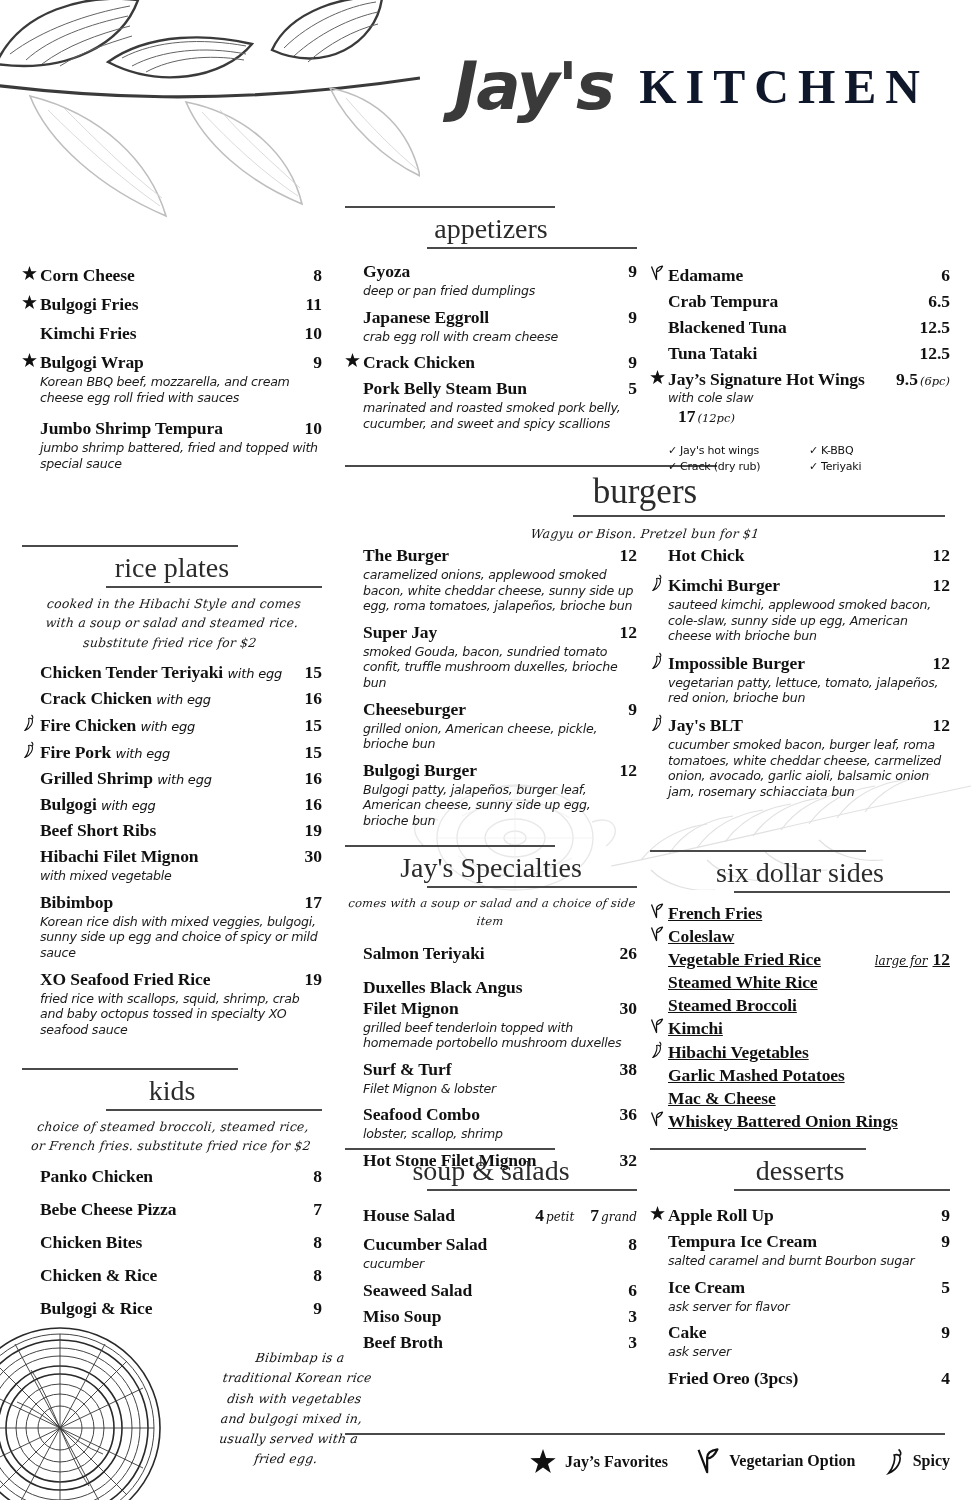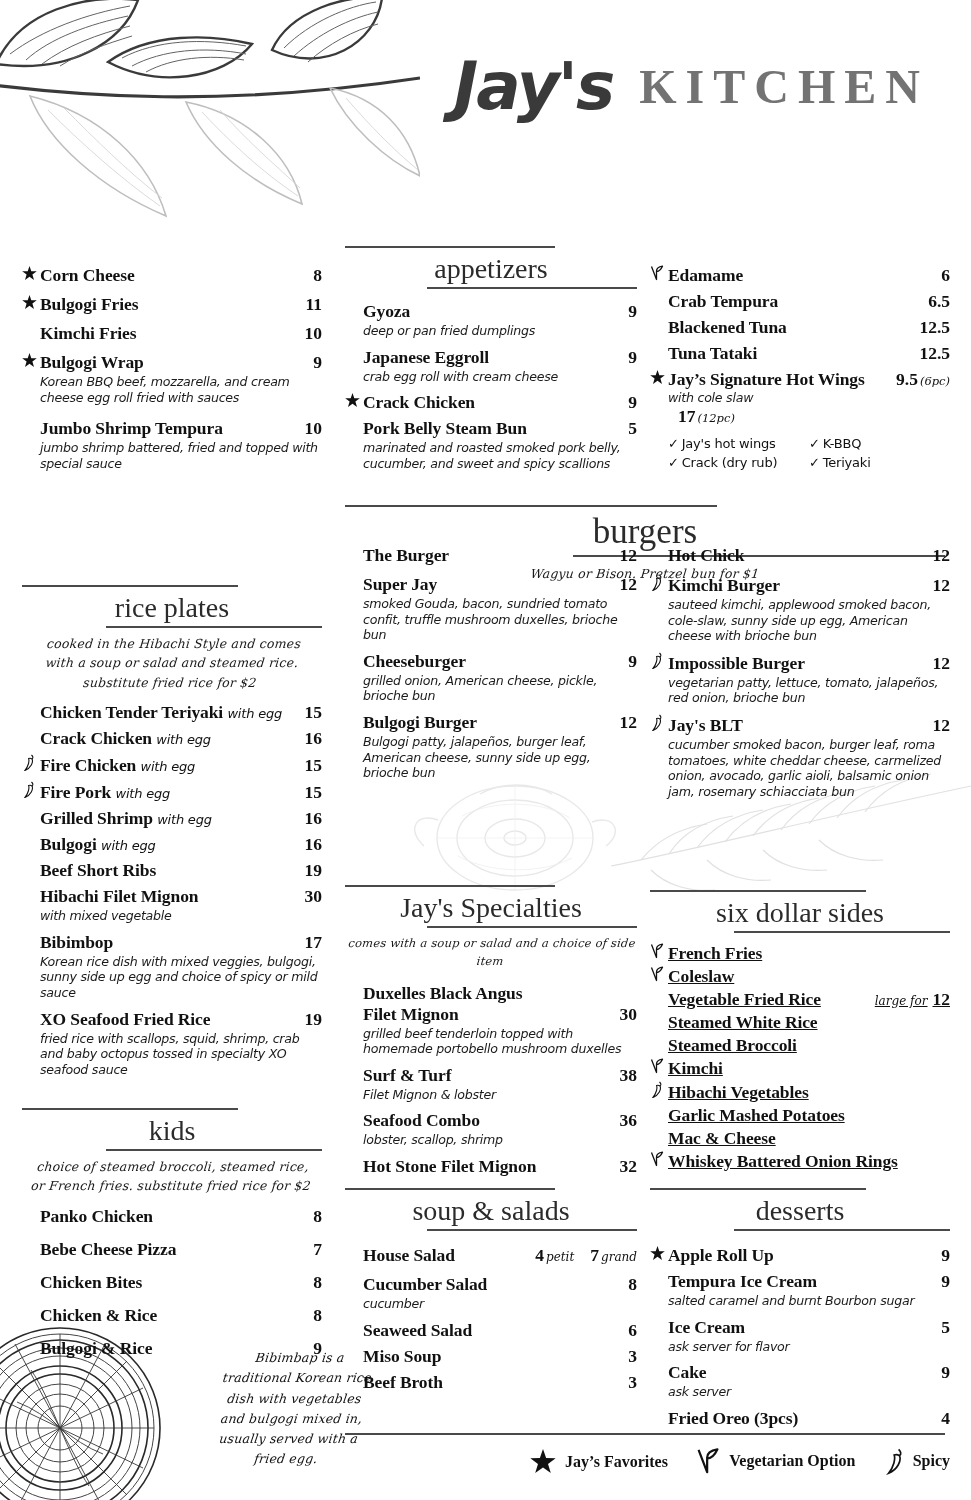--- a/index.html
+++ b/index.html
@@ -23,33 +23,33 @@
   #brand { position: absolute; right: 42px; top: 48px; text-align: right; }
   .brand-jays {
     font-family: "DejaVu Sans", sans-serif;
     font-weight: 700; font-style: italic;
     font-size: 66px; letter-spacing: -2px; color: #3a3a3a;
     display: inline-block; vertical-align: middle; position: relative;
   }
   .brand-kitchen {
     font-family: "Liberation Serif", serif;
     font-weight: 700; font-size: 48px; letter-spacing: 9px;
-    color: #737373; display: inline-block; vertical-align: middle;
+    color: #0f172a; display: inline-block; vertical-align: middle;
     margin-left: 22px;
   }
 
   
   .col { position: absolute; }
   #col-left   { left: 22px;  width: 300px; }
   #col-mid    { left: 345px; width: 292px; }
   #col-right  { left: 650px; width: 300px; }
 
   
   .sec { margin-bottom: 4px; }
-  .sec-head { position: relative; padding: 0; margin-top: 40px; }
+  .sec-head { position: relative; padding: 0; }
   .sec-rule-top, .sec-rule-bot {
     height: 2px; background: #4a4a4a;
   }
   .sec-rule-top { width: 72%; margin-left: 0; }
   .sec-rule-bot { width: 72%; margin-left: 28%; }
   .sec-title {
     font-size: 28px; font-weight: 400; color: #2b2b2b;
     text-align: center; line-height: 1.25; padding: 3px 0 1px;
   }
   .sec-title.bigger { font-size: 35px; }
@@ -92,22 +92,22 @@
     font-family: "DejaVu Sans", sans-serif;
     font-style: italic; font-size: 12.6px; color: #1b1b1b;
     line-height: 1.24; margin-left: 18px; margin-top: 1px;
     letter-spacing: -.25px;
   }
   .item.tight { margin-bottom: 5px; }
   .item.loose { margin-bottom: 13px; }
 
   
   .flavors {
-    display: flex; flex-wrap: wrap; margin-left: 18px; margin-top: 7px;
-    font-family: "DejaVu Sans", sans-serif; font-size: 13px; color: #111;
+    display: flex; flex-wrap: wrap; margin-left: 18px; margin-top: 16px;
+    font-family: "DejaVu Sans", sans-serif; font-size: 11px; color: #111;
   }
   .flavors .fl { width: 50%; line-height: 1.5; letter-spacing: -.2px; }
   .flavors .ck { margin-right: 3px; }
 
   
   .pr2 { display: flex; gap: 16px; }
   .pr2 span { white-space: nowrap; }
 
   
   #footer-rule { position: absolute; left: 345px; top: 1433px; width: 600px; height: 2px; background: #4a4a4a; }
@@ -297,20 +297,21 @@
     <div class="sec-note one-line">Wagyu or Bison. Pretzel bun for $1</div>
   </div>
 
   <div class="col" style="left:345px; top:545px; width:292px;">
     <div class="item">
       <div class="item-row">
         <span class="mk empty"></span>
         <span class="nm">The Burger</span>
         <span class="pr">12</span>
       </div>
+      <div class="desc">caramelized onions, applewood smoked bacon, white cheddar cheese, sunny side up egg, roma tomatoes, jalapeños, brioche bun</div>
     </div>
     <div class="item">
       <div class="item-row">
         <span class="mk empty"></span>
         <span class="nm">Super Jay</span>
         <span class="pr">12</span>
       </div>
       <div class="desc">smoked Gouda, bacon, sundried tomato confit, truffle mushroom duxelles, brioche bun</div>
     </div>
     <div class="item">
@@ -332,20 +333,27 @@
   </div>
 
   <div class="col" style="left:345px; top:845px; width:292px;">
     <div class="sec-head">
       <div class="sec-rule-top"></div>
       <div class="sec-title">Jay's Specialties</div>
       <div class="sec-rule-bot"></div>
     </div>
     <div class="sec-note one-line" style="font-size:11.5px;">comes with a soup or salad and a choice of side item</div>
 
+    <div class="item loose">
+      <div class="item-row">
+        <span class="mk empty"></span>
+        <span class="nm">Salmon Teriyaki</span>
+        <span class="pr">26</span>
+      </div>
+    </div>
     <div class="item">
       <div class="item-row">
         <span class="mk empty"></span>
         <span class="nm">Duxelles Black Angus</span>
       </div>
       <div class="item-row">
         <span class="mk empty"></span>
         <span class="nm">Filet Mignon</span>
         <span class="pr">30</span>
       </div>

